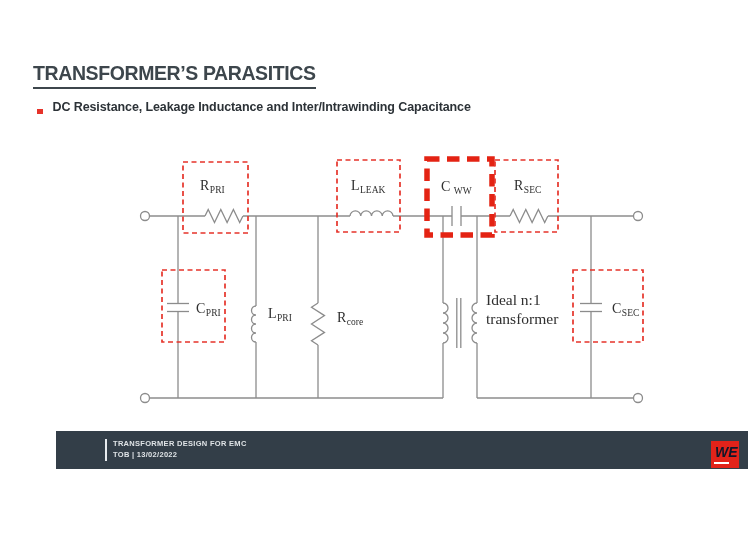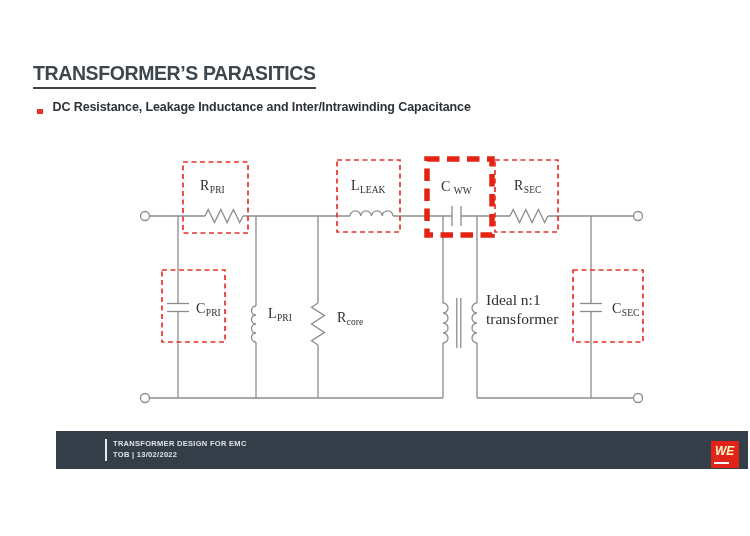--- a/index.html
+++ b/index.html
@@ -30,22 +30,22 @@
     background:#333e48;
     margin-left:43px;
   }
   .footer-rule{position:absolute;left:49px;top:8px;width:2px;height:22px;background:#e8ebee;}
   .footer-text{
     position:absolute;left:57px;top:8px;color:#dfe3e6;
     font-size:7.5px;font-weight:700;line-height:10.5px;letter-spacing:0.3px;
   }
   .logo{position:absolute;right:9px;top:10px;width:28px;height:27px;background:#e2231a;}
   .logo-text{
-    position:absolute;left:4px;top:3px;color:#fef9c3;
-    font-size:12px;font-weight:700;font-style:italic;letter-spacing:0px;
+    position:absolute;left:4px;top:3px;color:#0f172a;
+    font-size:14px;font-weight:700;font-style:italic;letter-spacing:0px;
   }
   .logo-underline{position:absolute;left:3px;bottom:4px;width:15px;height:2.5px;background:#ffffff;}
 </style>
 </head>
 <body>
 
 <div class="slide">
 
   <h1 class="title">TRANSFORMER’S PARASITICS</h1>
 

